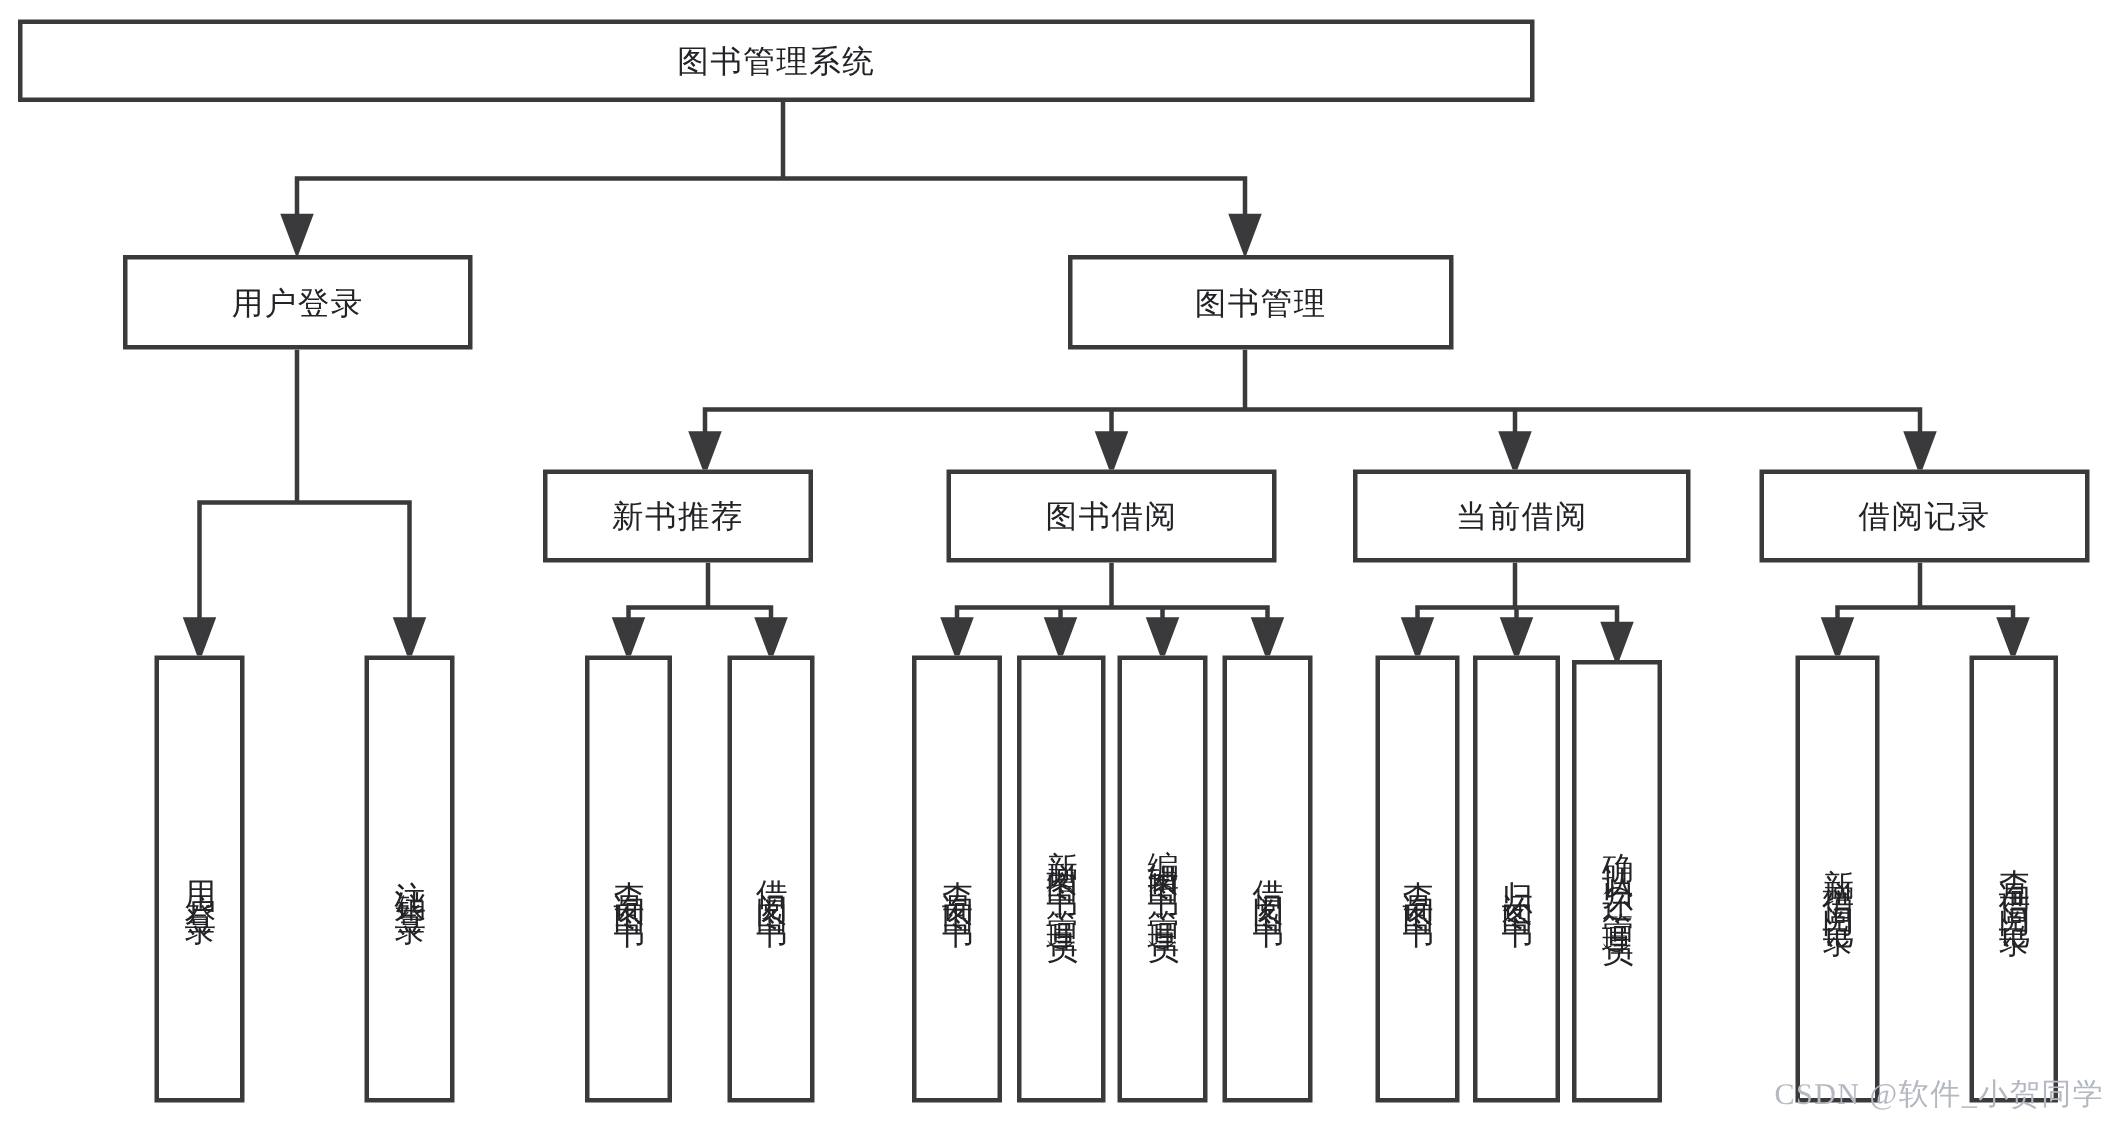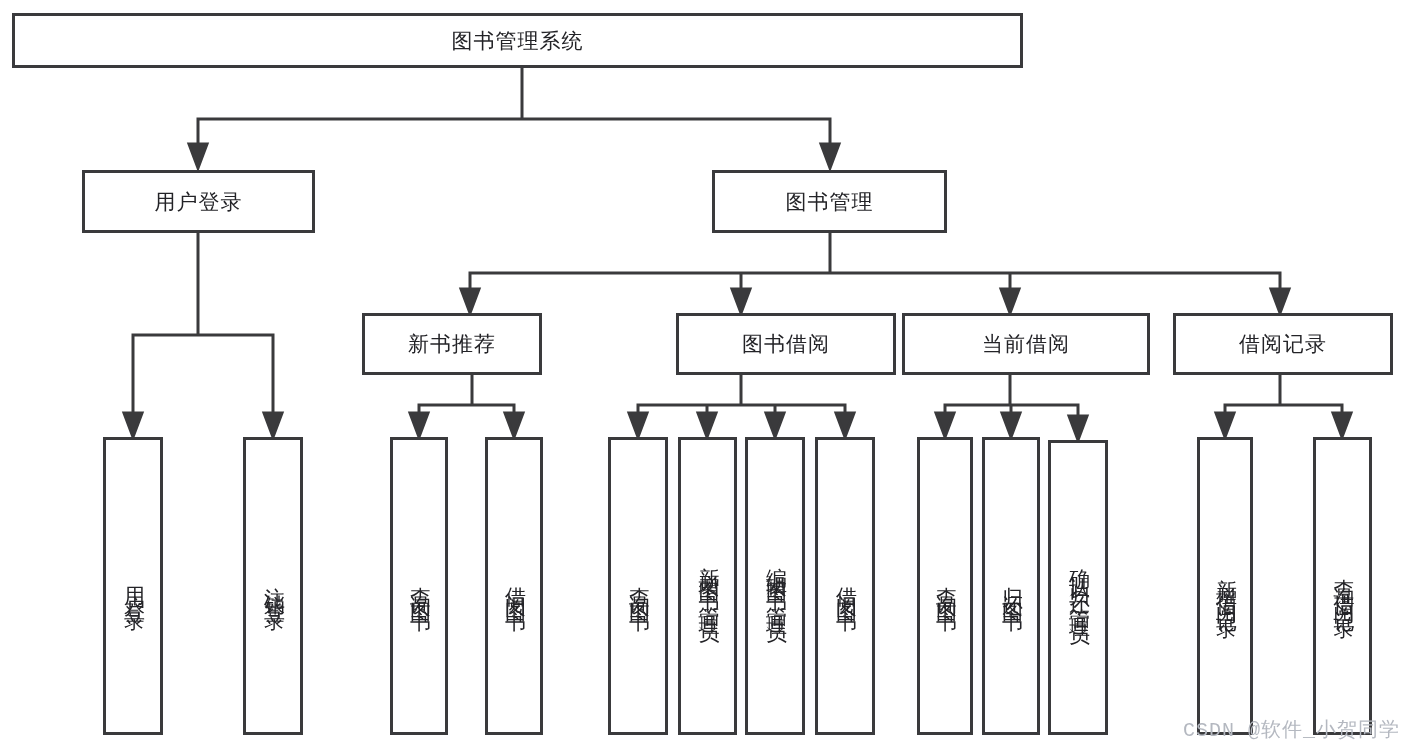--- a/index.html
+++ b/index.html
@@ -1,21 +1,21 @@
 <!DOCTYPE html>
 <html><head>
 <meta charset="utf-8">
 <style>
   html, body { margin: 0; padding: 0; background: #ffffff; }
   #canvas {
     position: relative;
     width: 1405px;
     height: 747px;
     background: #ffffff;
-    font-family: Liberation Mono, monospace;
+    font-family: Liberation Serif, serif;
     overflow: hidden;
   }
   #connectors {
     position: absolute;
     left: 0; top: 0;
     width: 1405px; height: 747px;
     z-index: 1;
   }
   .box {
     position: absolute;
@@ -37,24 +37,24 @@
     writing-mode: vertical-rl;
     text-orientation: mixed;
     font-size: 21px;
     letter-spacing: 8px;
     line-height: 1;
     white-space: nowrap;
   }
   
   #n-root            { left: 12px;   top: 13px;  width: 1011px; height: 55px; }
   #n-user-login      { left: 82px;   top: 170px; width: 233px;  height: 63px; }
-  #n-book-mgmt       { left: 712px;  top: 170px; width: 235px;  height: 63px; }
+  #n-book-mgmt       { left: 712px;  top: 170px; width: 257px;  height: 63px; }
   #n-new-book        { left: 362px;  top: 313px; width: 180px;  height: 62px; }
-  #n-book-borrow     { left: 631px;  top: 313px; width: 220px;  height: 62px; margin-left: 45px; }
-  #n-current-borrow  { left: 902px;  top: 313px; width: 248px;  height: 62px; }
+  #n-book-borrow     { left: 631px;  top: 313px; width: 220px;  height: 62px; }
+  #n-current-borrow  { left: 902px;  top: 313px; width: 225px;  height: 62px; }
   #n-borrow-records  { left: 1173px; top: 313px; width: 220px;  height: 62px; }
 
   #l-login        { left: 103px;  top: 437px; width: 60px; height: 298px; }
   #l-logout       { left: 243px;  top: 437px; width: 60px; height: 298px; }
   #l-nb-query     { left: 390px;  top: 437px; width: 58px; height: 298px; }
   #l-nb-borrow    { left: 485px;  top: 437px; width: 58px; height: 298px; }
   #l-bb-query     { left: 608px;  top: 437px; width: 60px; height: 298px; }
   #l-bb-add       { left: 678px;  top: 437px; width: 59px; height: 298px; }
   #l-bb-edit      { left: 745px;  top: 437px; width: 60px; height: 298px; }
   #l-bb-borrow    { left: 815px;  top: 437px; width: 60px; height: 298px; }

